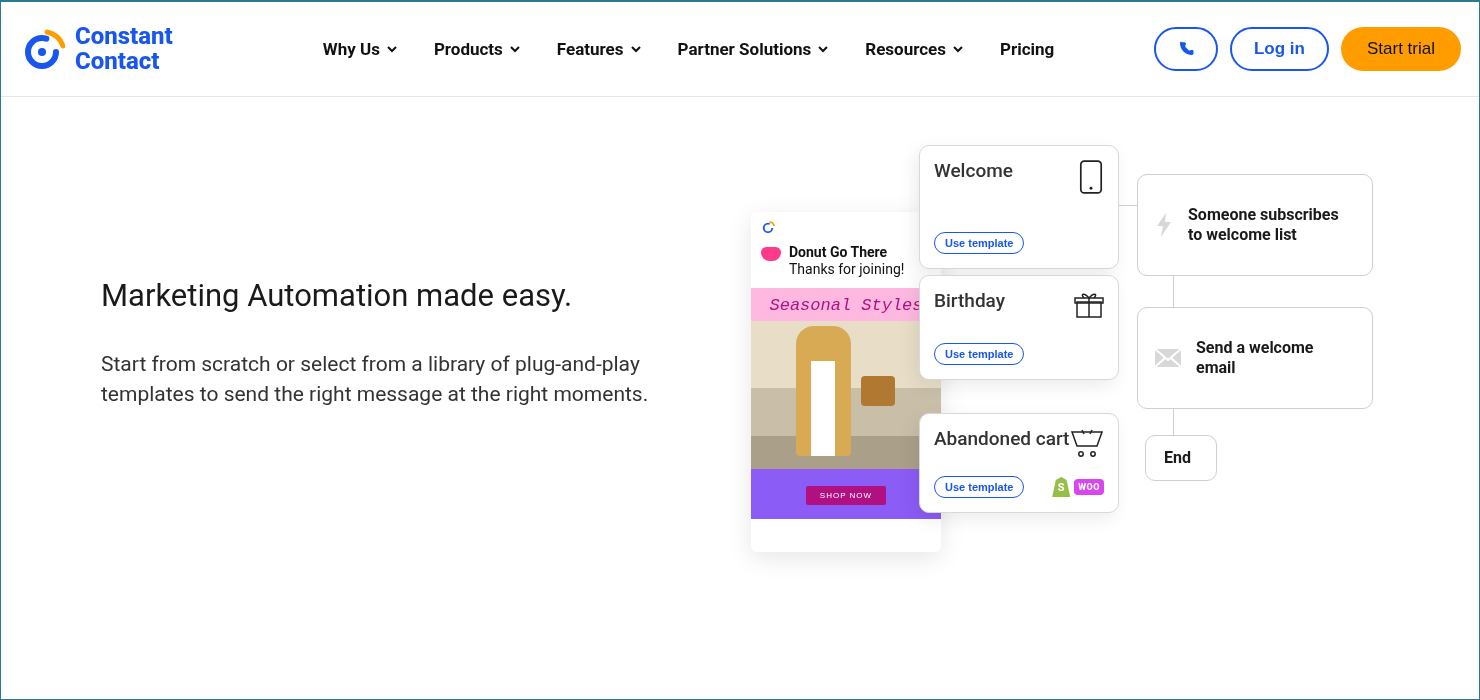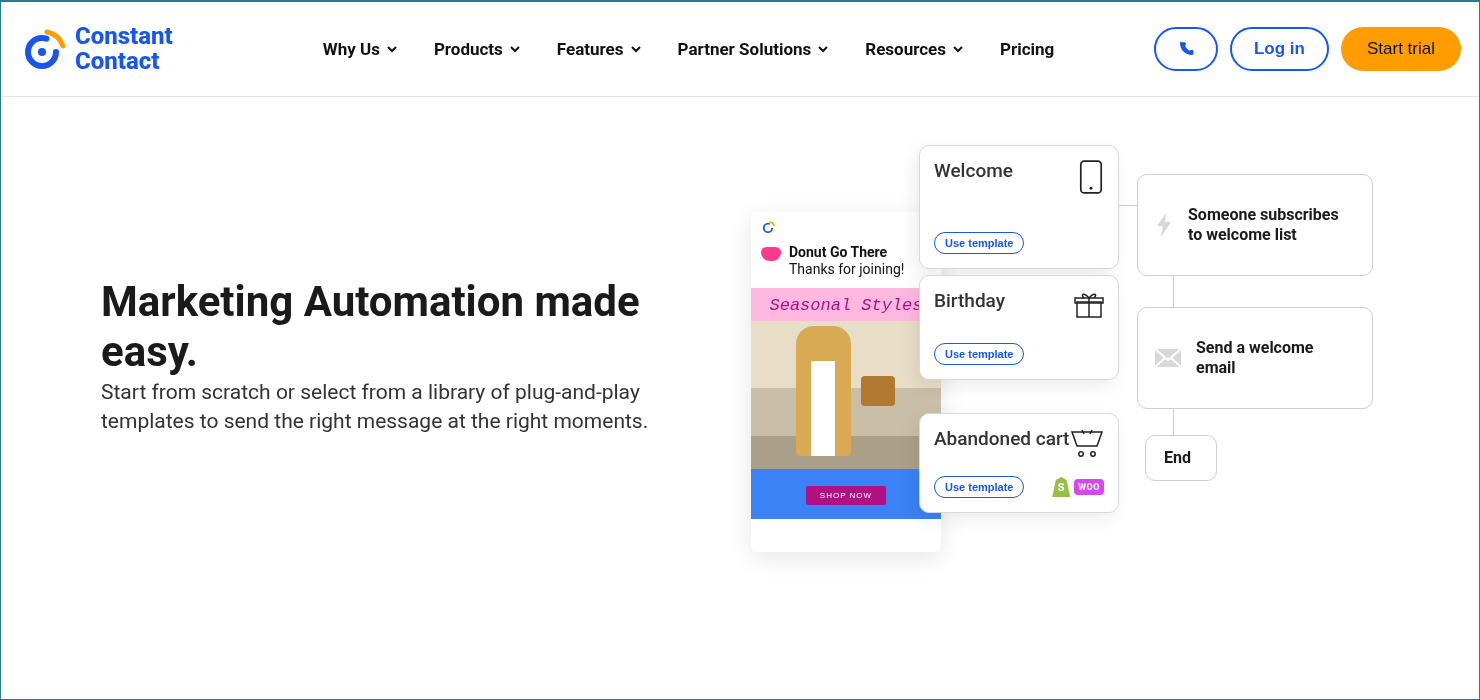--- a/index.html
+++ b/index.html
@@ -91,24 +91,25 @@
   .main {
     display: flex;
     padding: 70px 0 0 100px;
     position: relative;
   }
   .copy {
     width: 560px;
     margin-top: 110px;
   }
   .hero-title {
-    font-size: 42px;
-    font-weight: 700;
+    font-size: 31px;
+    font-weight: 400;
     color: #1a1a1a;
     line-height: 1.2;
+    margin-bottom: 36px;
   }
   .hero-sub {
     font-size: 21px;
     color: #333;
     line-height: 1.4;
   }
   
   .illus {
     position: absolute;
     left: 750px;
@@ -164,21 +165,21 @@
   }
   .pants {
     position:absolute; left:60px; top:40px; width:24px; height:95px;
     background:#fff;
   }
   .bag {
     position:absolute; left:110px; top:55px; width:34px; height:30px;
     background:#b07830; border-radius:4px;
   }
   .shop-bar {
-    background:#3b82f6; padding: 14px 0; text-align:center;
+    background:#8b5cf6; padding: 14px 0; text-align:center;
   }
   .shop-btn {
     background:#b01080; color:#fff; font-size:8px; letter-spacing:1px;
     padding:5px 14px; border:none; border-radius:2px;
   }
   
   .tpl-card {
     position:absolute;
     width: 200px;
     background:#fff;

